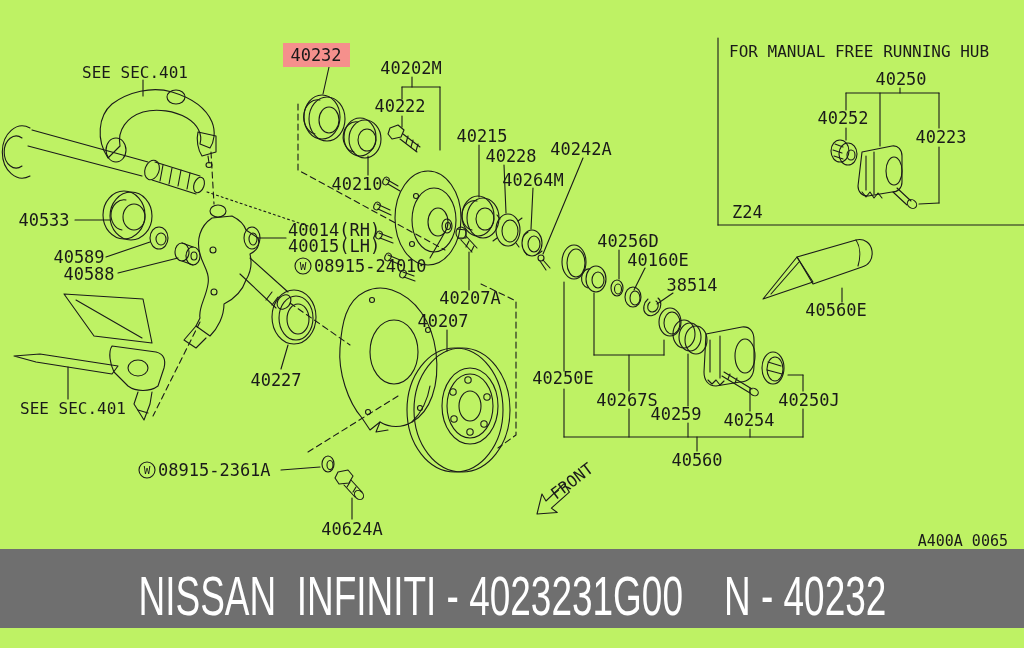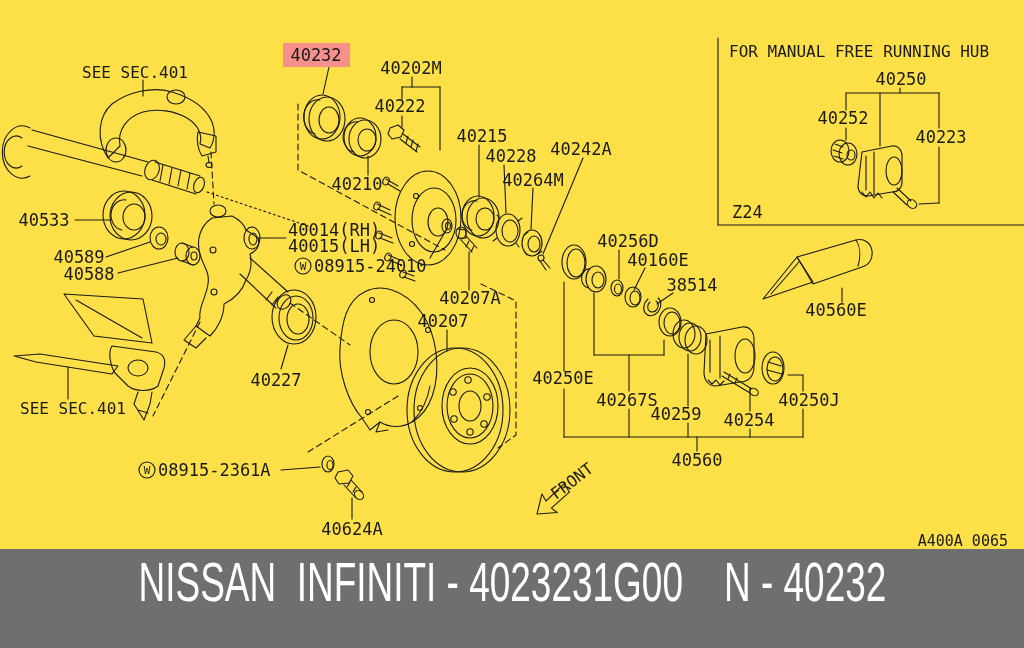--- a/index.html
+++ b/index.html
@@ -1,20 +1,20 @@
 <!DOCTYPE html>
 <html><head>
 <meta charset="utf-8">
 <style>
   html,body{margin:0;padding:0;background:#fff;}
-  #stage{position:relative;width:1024px;height:648px;background:#fde047;overflow:hidden;
+  #stage{position:relative;width:1024px;height:648px;background:#bef264;overflow:hidden;
          font-family:"DejaVu Sans Mono",monospace;}
   #diagram{position:absolute;left:0;top:0;}
-  #footer-bar{position:absolute;left:0;top:549px;width:1024px;height:99px;background:#6f6f6f;
-              display:flex;align-items:flex-start;justify-content:center;}
+  #footer-bar{position:absolute;left:0;top:549px;width:1024px;height:79px;background:#6f6f6f;
+              display:flex;align-items:flex-end;justify-content:center;}
   #footer-text{color:#ffffff;font-family:"Liberation Sans",sans-serif;font-size:56px;
                white-space:pre;transform:scaleX(0.66);transform-origin:50% 50%;letter-spacing:0px;}
   text{fill:#1a1a1a;font-family:"DejaVu Sans Mono",monospace;font-size:17px;}
   .lbl{cursor:pointer;}
   .small{font-size:16px;}
   .tiny{font-size:15px;}
   .wmark{font-size:11px;}
   .stroke, .stroke *{stroke:#1a1a1a;fill:none;stroke-width:1.1;stroke-linecap:round;stroke-linejoin:round;}
 </style>
 </head>

